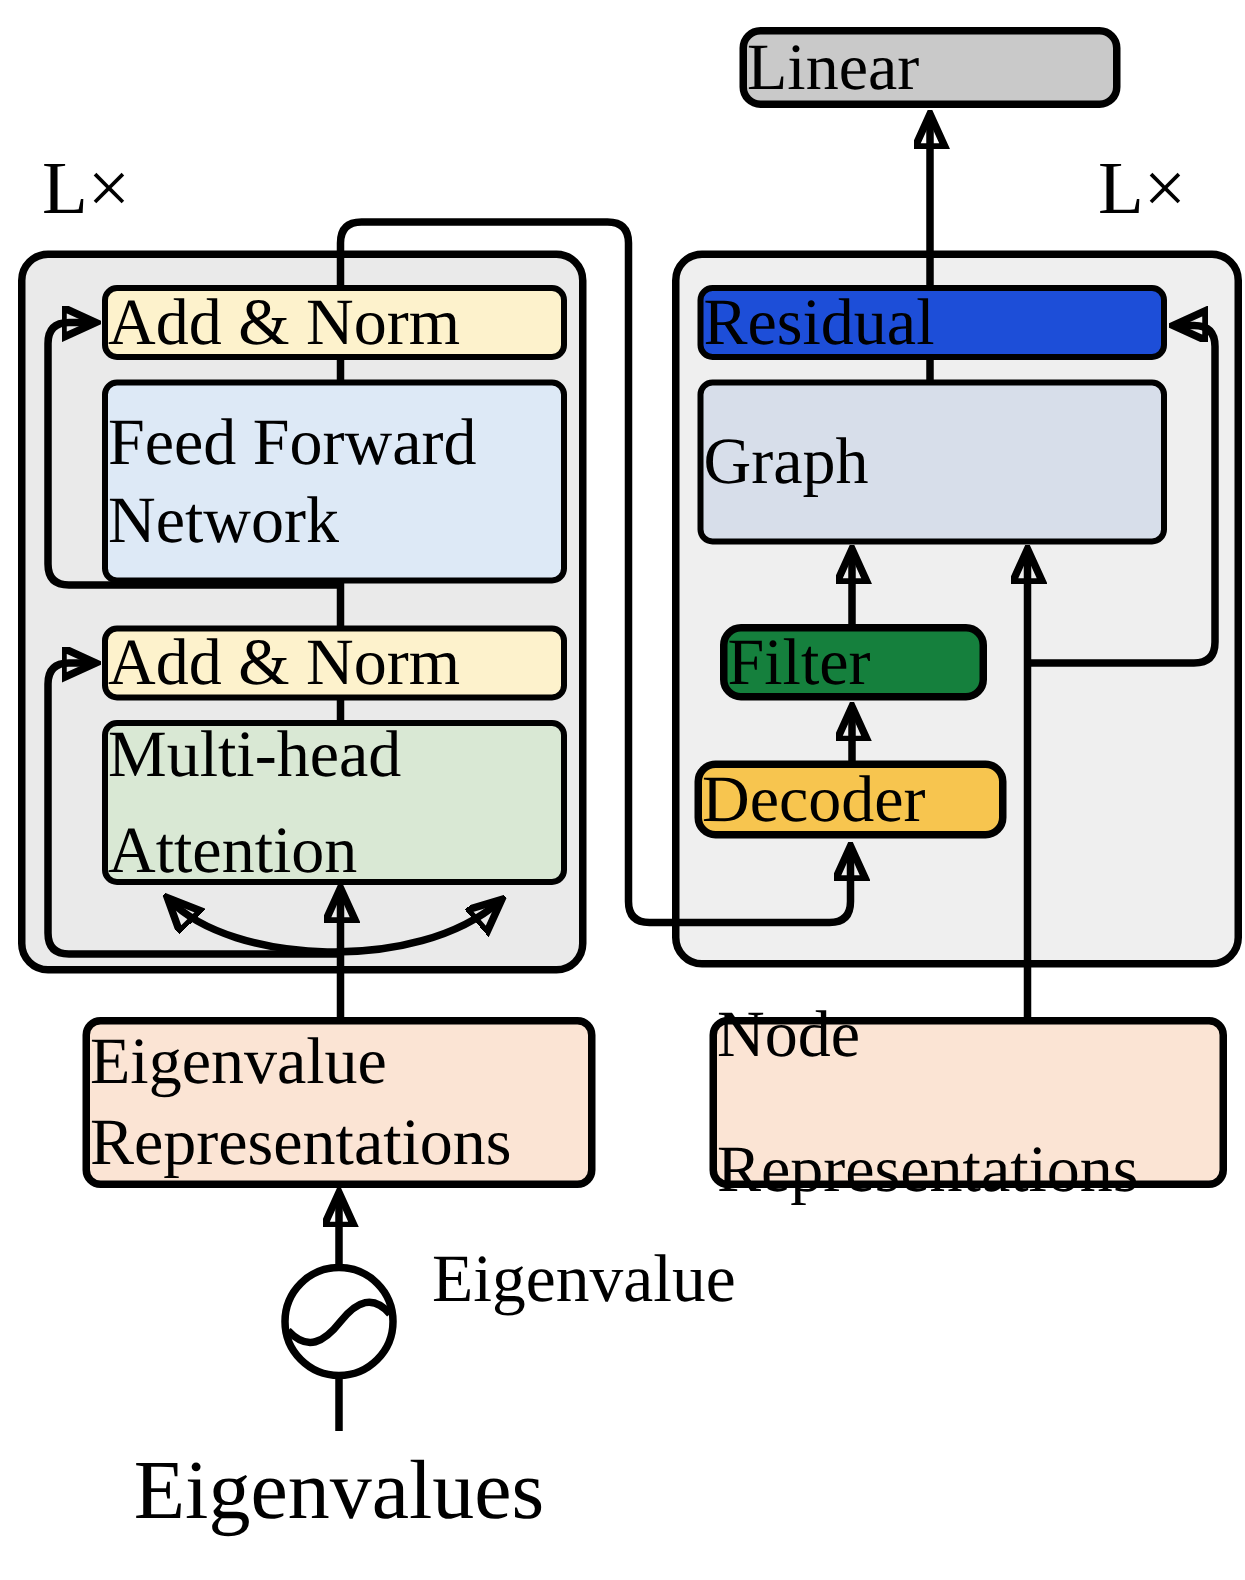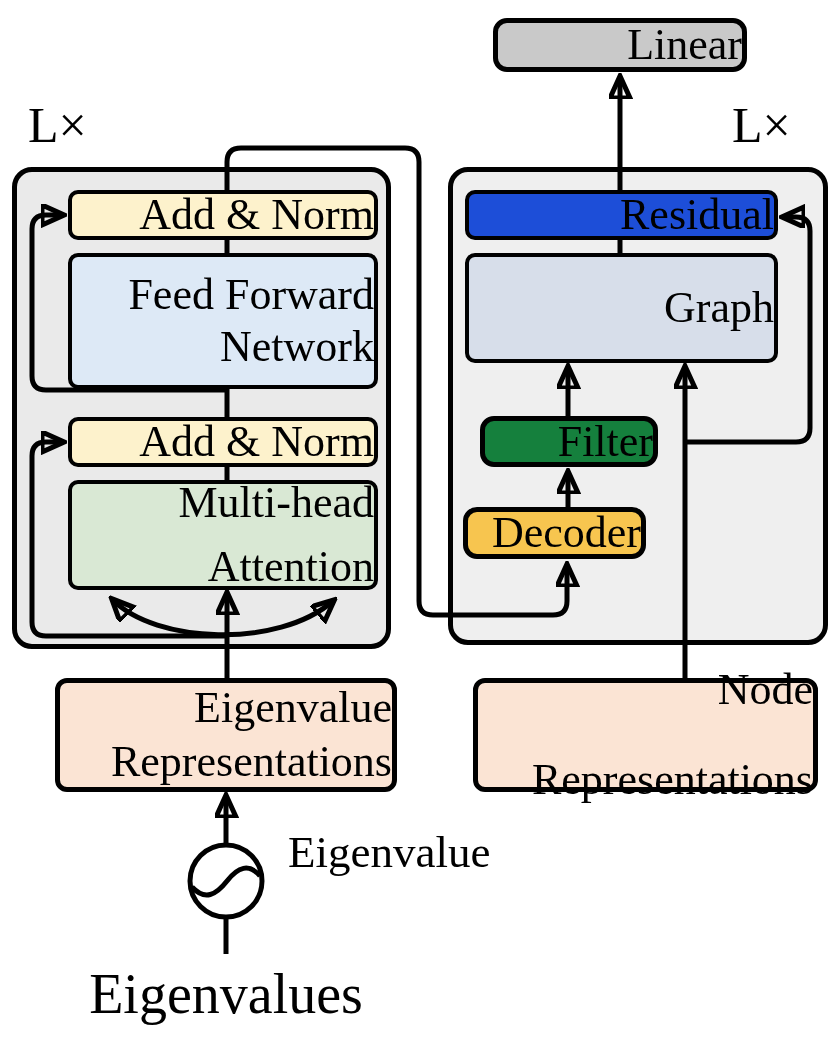--- a/index.html
+++ b/index.html
@@ -11,31 +11,31 @@
   
   .blk{border:5px solid #000;border-radius:20px;}
   .blk-left{left:12px;top:167px;width:379px;height:482px;background:#eaeaea;}
   .blk-right{left:448px;top:167px;width:380px;height:478px;background:#efefef;}
   
   .wires{position:absolute;left:0;top:0;width:830px;height:1053px;pointer-events:none;}
   .wires path,.wires circle{stroke:#000;fill:none;stroke-width:5;}
   
   .box{
     border:4px solid #000;border-radius:10px;
-    display:flex;flex-direction:column;align-items:flex-end;justify-content:center;
+    display:flex;flex-direction:column;align-items:flex-start;justify-content:center;
     font-size:44px;line-height:52px;text-align:center;white-space:nowrap;
   }
   .b-an1{left:68px;top:190px;width:310px;height:50px;background:#fdf2cc;}
   .b-ffn{left:68px;top:253px;width:310px;height:136px;background:#dde9f6;}
   .b-an2{left:68px;top:417px;width:310px;height:50px;background:#fdf2cc;}
   .b-mha{left:68px;top:480px;width:310px;height:110px;background:#d9e8d4;gap:12px;}
   .b-res{left:465px;top:190px;width:313px;height:50px;background:#1d4ed8;}
   .b-gc {left:465px;top:253px;width:313px;height:110px;background:#d7deea;}
   .b-filt{left:480px;top:416px;width:178px;height:51px;background:#15803d;border-width:5px;border-radius:14px;font-family:Liberation Serif, serif;}
-  .b-dec{left:463px;top:507px;width:183px;height:52px;background:#f7c54f;border-width:5px;border-radius:14px;}
+  .b-dec{left:463px;top:507px;width:208px;height:52px;background:#f7c54f;border-width:5px;border-radius:14px;}
   .b-lin{left:493px;top:18px;width:254px;height:54px;background:#c9c9c9;border-width:5px;border-radius:14px;}
   .b-erep{left:55px;top:678px;width:342px;height:114px;background:#fbe4d4;border-width:5px;border-radius:12px;line-height:54px;}
   .b-nrep{left:473px;top:678px;width:345px;height:114px;background:#fbe4d4;border-width:5px;border-radius:12px;line-height:54px;gap:36px;}
   
   .lbl{font-size:50px;line-height:1.1;}
   .l-left{left:28px;top:98px;}
   .l-right{left:732px;top:98px;}
   .l-eig{left:60px;top:964px;width:332px;text-align:center;font-size:56px;}
   .l-enc{left:288px;top:822px;font-size:45px;line-height:60px;}
 </style>

